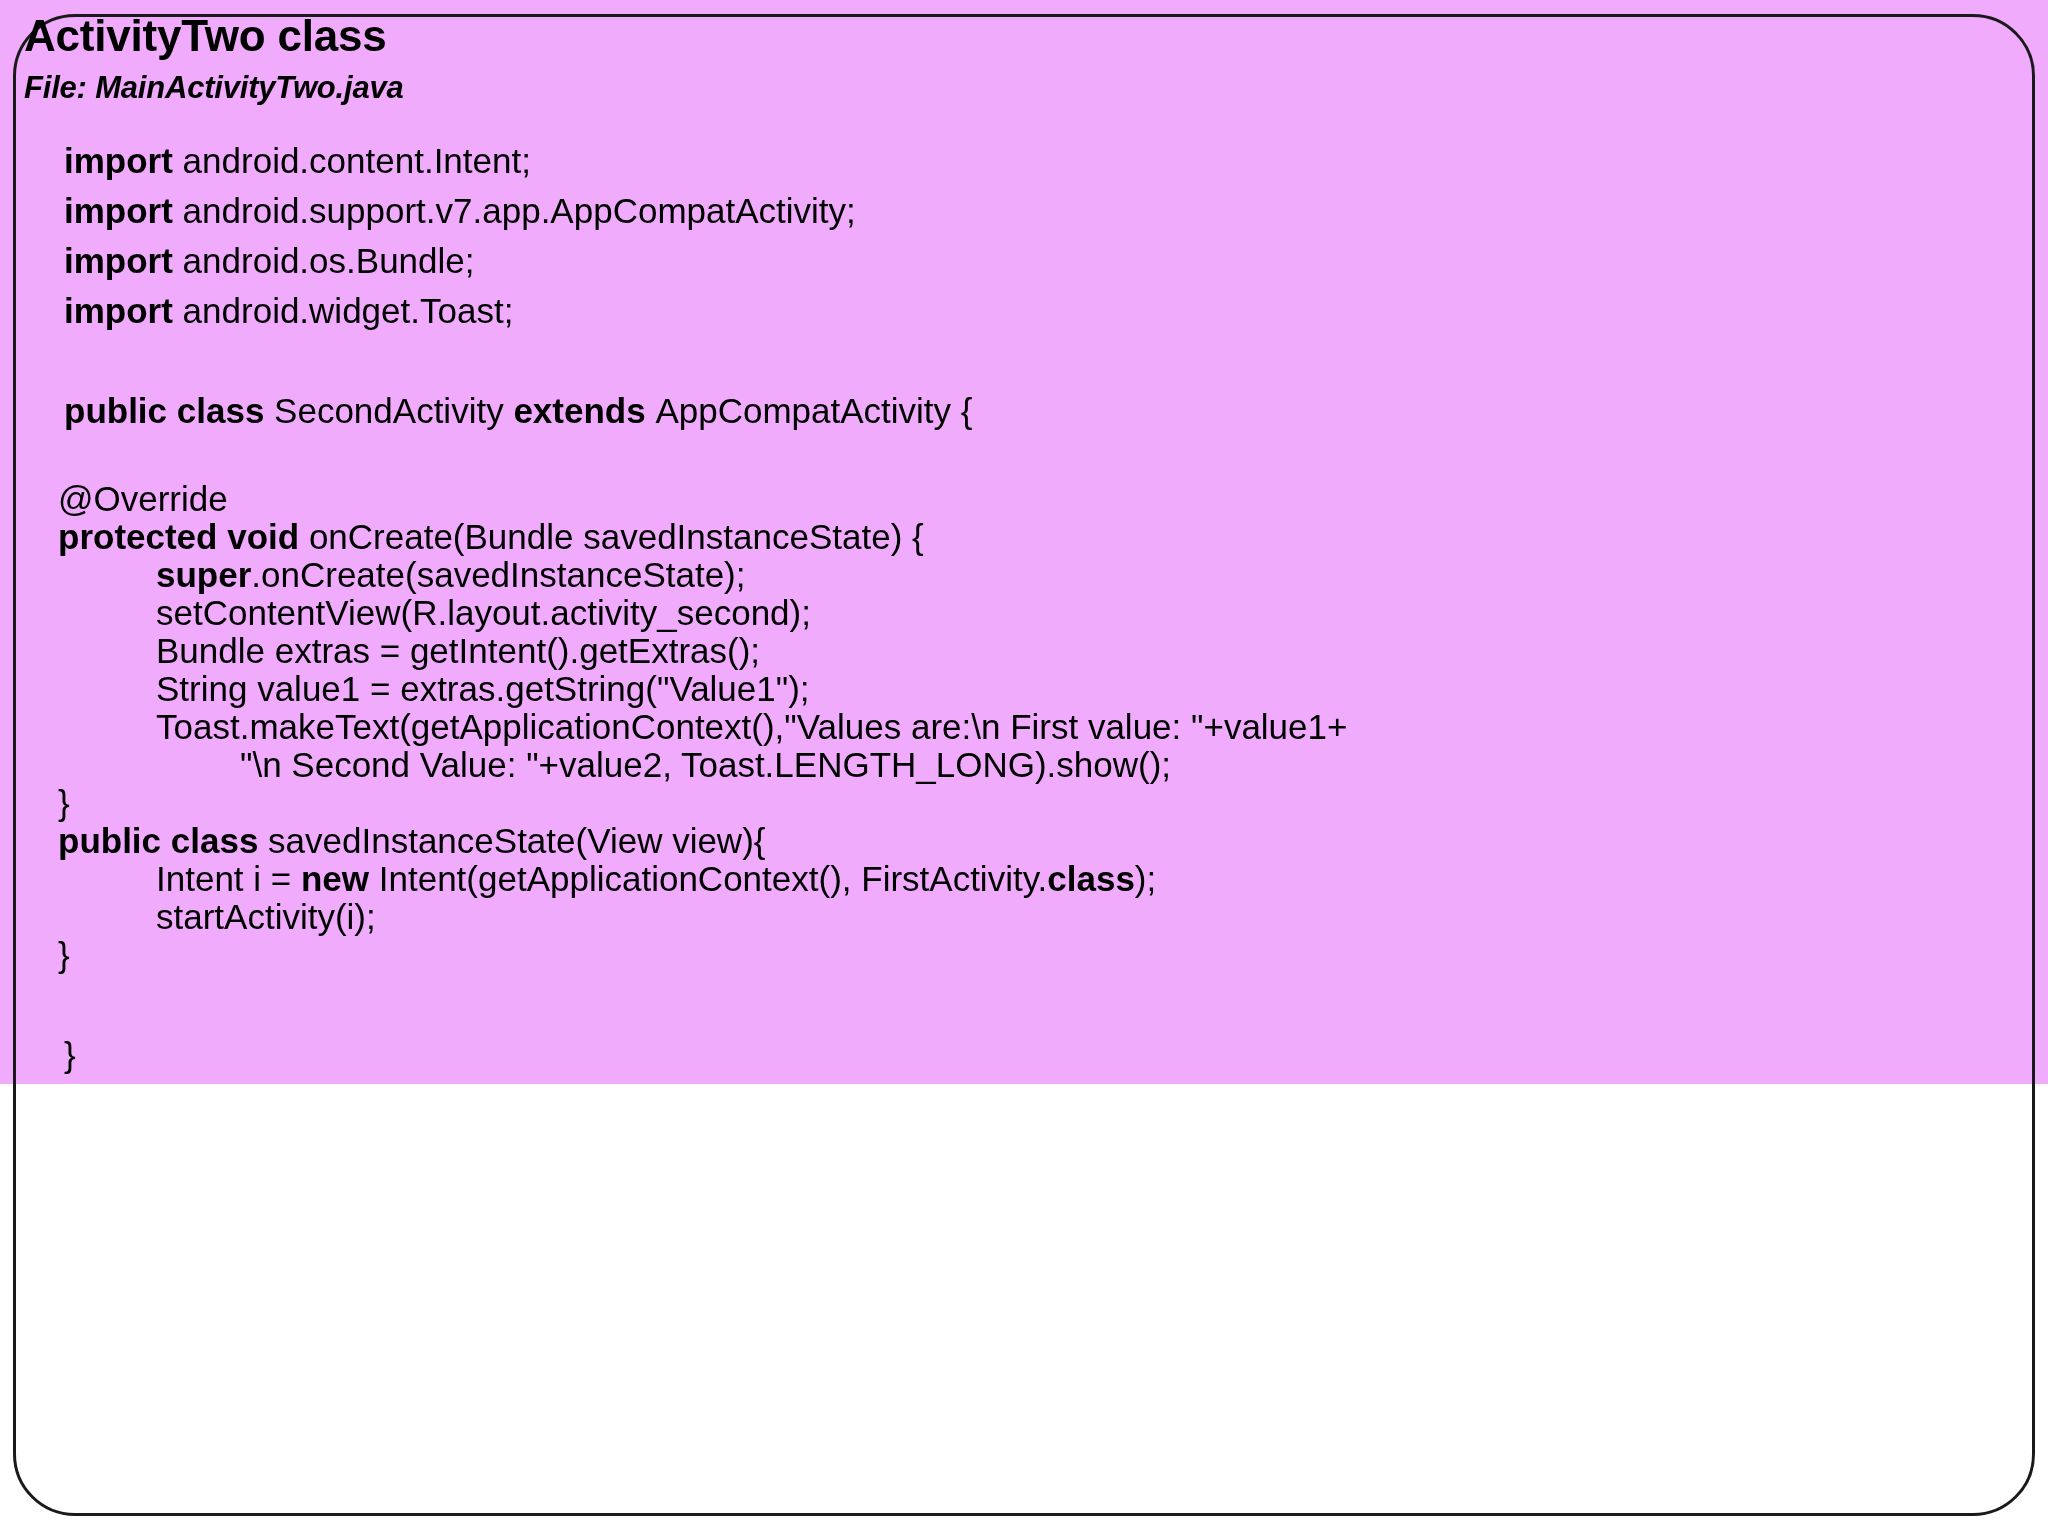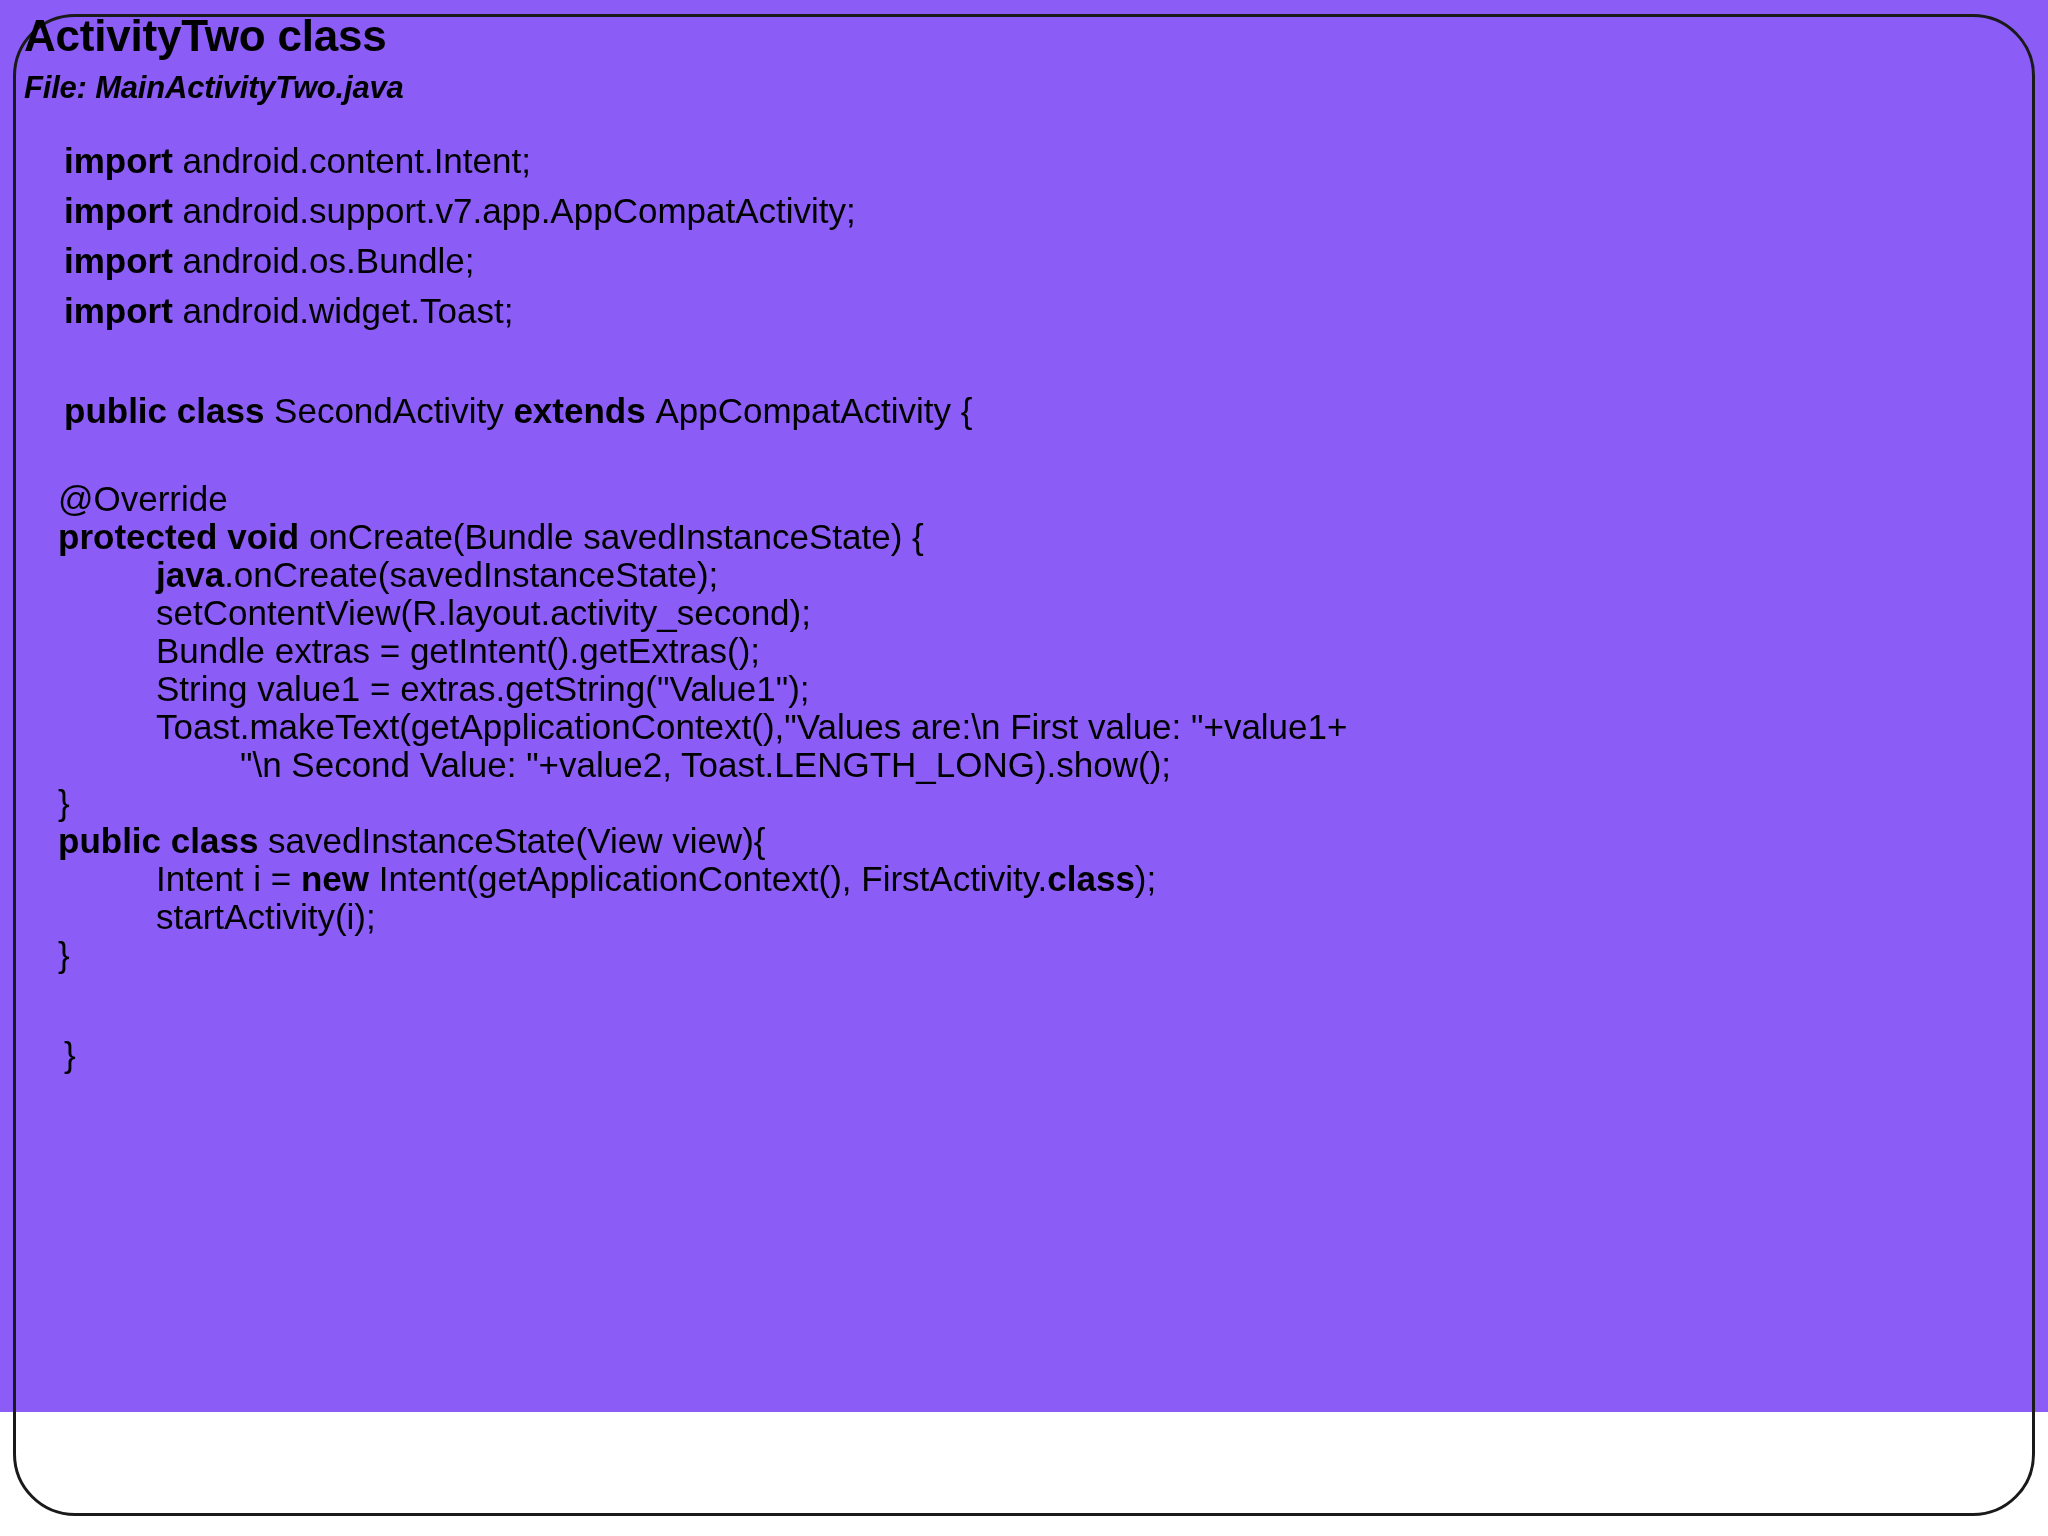--- a/index.html
+++ b/index.html
@@ -11,22 +11,22 @@
     width: 2048px;
     height: 1536px;
     overflow: hidden;
     font-family: "Liberation Sans", sans-serif;
     color: #000000;
   }
 
   #slide {
     position: relative;
     width: 2048px;
-    height: 1412px;
-    background: #8b5cf6;
+    height: 1084px;
+    background: #f0abfc;
   }
 
   
   #frame {
     position: absolute;
     left: 13px;
     top: 14px;
     width: 2022px;
     height: 1502px;
     box-sizing: border-box;
@@ -101,21 +101,21 @@
   <div id="code-block">
       <div class="code-line ind0"><span class="kw">import </span><span>android.content.Intent;</span></div>
       <div class="code-line ind0"><span class="kw">import </span><span>android.support.v7.app.AppCompatActivity;</span></div>
       <div class="code-line ind0"><span class="kw">import </span><span>android.os.Bundle;</span></div>
       <div class="code-line ind0"><span class="kw">import </span><span>android.widget.Toast;</span></div>
       <div class="code-line ind0 blank">&nbsp;</div>
       <div class="code-line ind0"><span class="kw">public class </span><span>SecondActivity </span><span class="kw">extends </span><span>AppCompatActivity {</span></div>
       <div class="code-line ind0 blank">&nbsp;</div>
       <div class="code-line ind1"><span>@Override</span></div>
       <div class="code-line ind1"><span class="kw">protected void </span><span>onCreate(Bundle savedInstanceState) {</span></div>
-      <div class="code-line ind2"><span class="kw">java</span><span>.onCreate(savedInstanceState);</span></div>
+      <div class="code-line ind2"><span class="kw">super</span><span>.onCreate(savedInstanceState);</span></div>
       <div class="code-line ind2"><span>setContentView(R.layout.activity_second);</span></div>
       <div class="code-line ind2"><span>Bundle extras = getIntent().getExtras();</span></div>
       <div class="code-line ind2"><span>String value1 = extras.getString("Value1");</span></div>
       <div class="code-line ind2"><span>Toast.makeText(getApplicationContext(),"Values are:\n First value: "+value1+</span></div>
       <div class="code-line ind3"><span>"\n Second Value: "+value2, Toast.LENGTH_LONG).show();</span></div>
       <div class="code-line ind1"><span>}</span></div>
       <div class="code-line ind1"><span class="kw">public class </span><span>savedInstanceState(View view){</span></div>
       <div class="code-line ind2"><span>Intent i = </span><span class="kw">new </span><span>Intent(getApplicationContext(), FirstActivity.</span><span class="kw">class</span><span>);</span></div>
       <div class="code-line ind2"><span>startActivity(i);</span></div>
       <div class="code-line ind1"><span>}</span></div>

